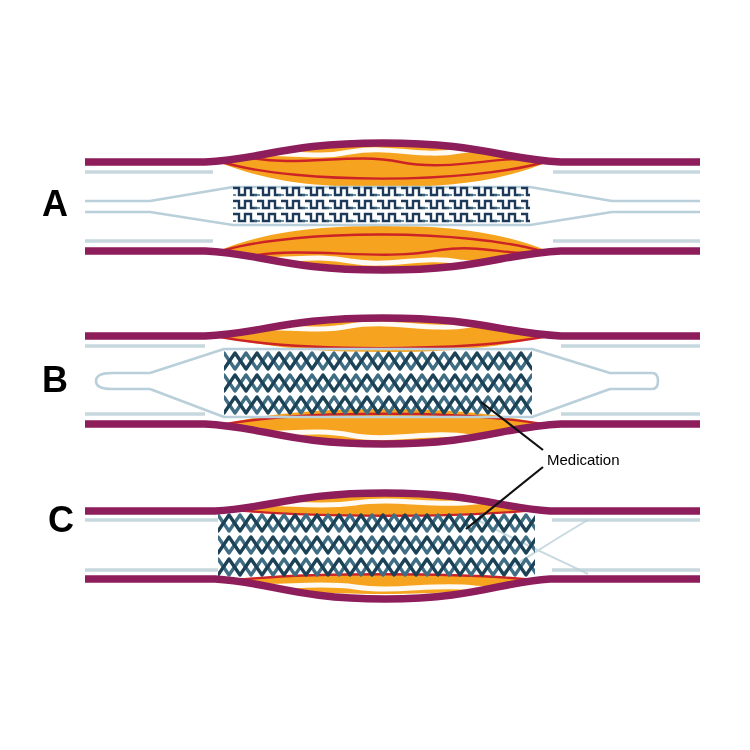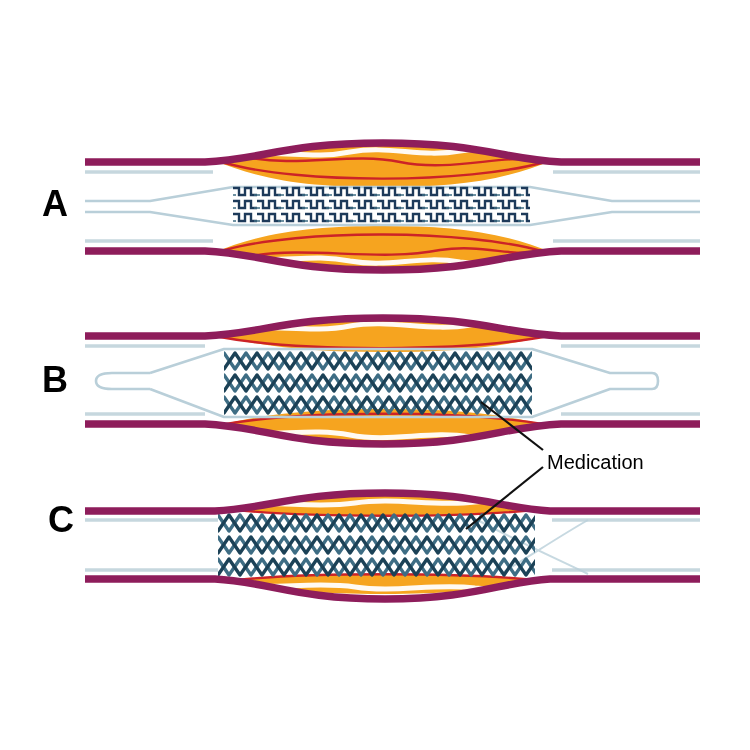--- a/index.html
+++ b/index.html
@@ -16,21 +16,21 @@
     position:absolute;
     font-family:"Liberation Sans", sans-serif;
     font-weight:700;
     font-size:36px;
     color:var(--label_text,#000000);
     line-height:1;
   }
   .med-label {
     position:absolute;
     font-family:"Liberation Sans", sans-serif;
-    font-size:20px;
+    font-size:15px;
     color:var(--label_text,#111111);
     line-height:1;
   }
 
   
   .wall    { fill:none; stroke:var(--artery_wall,#8e1d5b); stroke-width:7.5; }
   .lining  { fill:none; stroke:var(--vessel_lining,#c6d7de); stroke-width:3.5; }
   .plaque  { fill:var(--plaque,#f6a41f); stroke:none; }
   .marble  { fill:none; stroke:var(--plaque_marble,#ffffff); stroke-width:5; stroke-linecap:round; opacity:.95; }
   .streak  { fill:none; stroke:var(--plaque_streak,#cc2327); stroke-width:2.4; stroke-linecap:round; }

